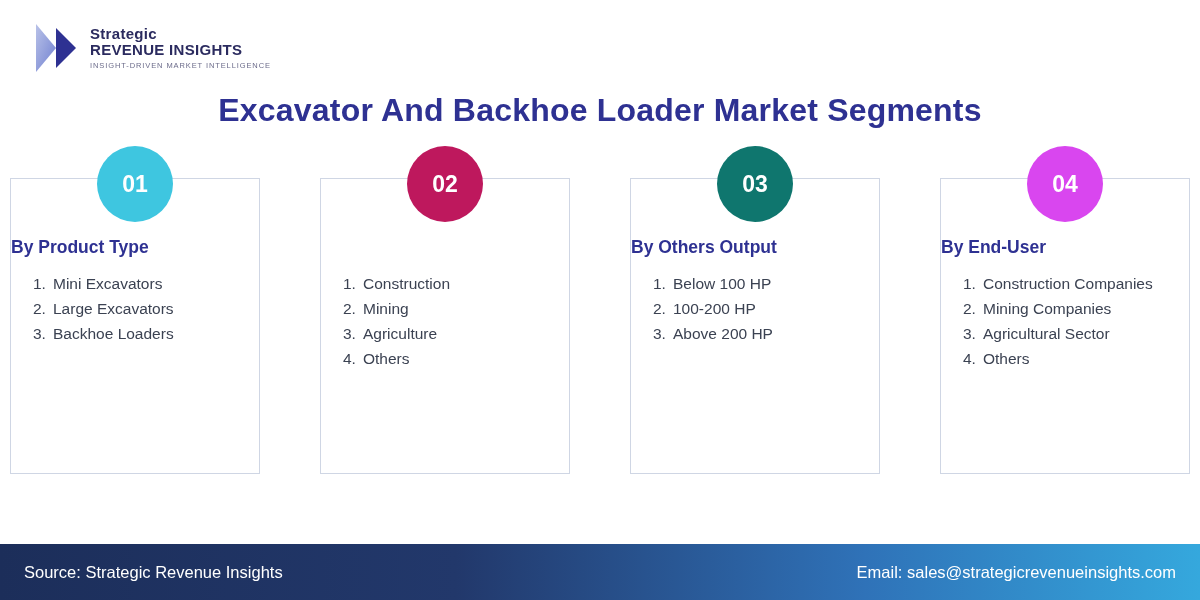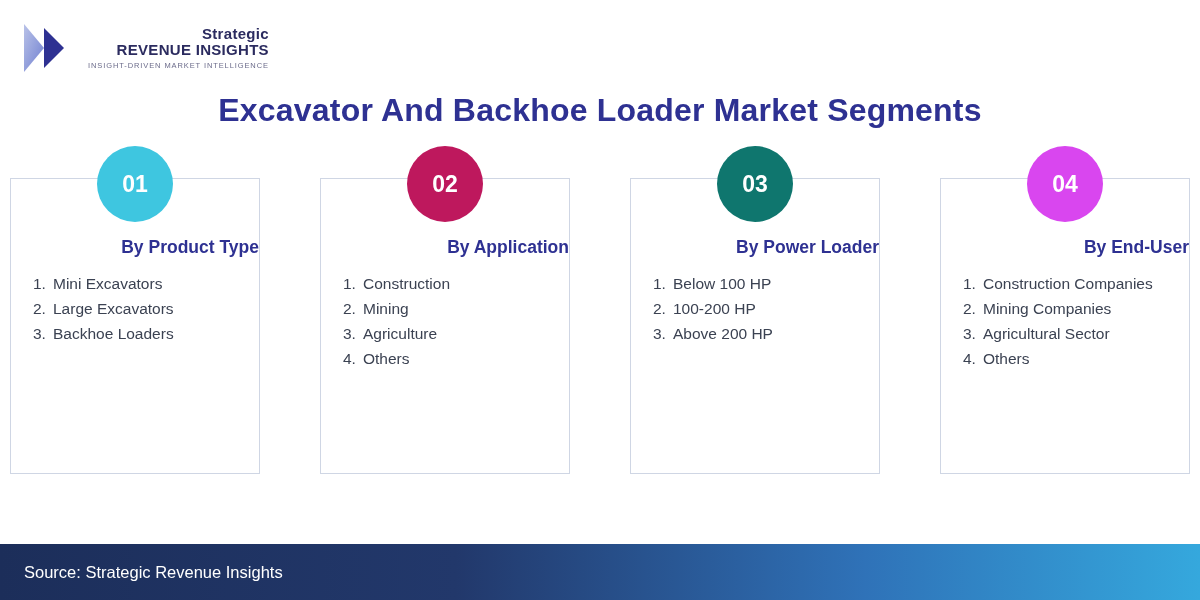--- a/index.html
+++ b/index.html
@@ -12,25 +12,24 @@
     background: #ffffff;
     font-family: "Liberation Sans", sans-serif;
     overflow: hidden;
     position: relative;
   }
 
   
   .logo {
     position: absolute;
     top: 22px;
-    left: 22px;
+    left: 34px;
     display: flex;
     align-items: center;
-    gap: 20px;
-    text-align: right;
+    gap: 10px;
   }
   .logo-mark {
     width: 46px;
     height: 52px;
     position: relative;
     flex: none;
   }
   .logo-text {
     line-height: 1.05;
   }
@@ -92,21 +91,21 @@
     font-weight: bold;
     display: flex;
     align-items: center;
     justify-content: center;
   }
   .card-title {
     position: absolute;
     top: 58px;
     left: 0;
     width: 100%;
-    text-align: right;
+    text-align: left;
     font-size: 17.5px;
     font-weight: bold;
     color: #2e3192;
   }
   .card-list {
     position: absolute;
     top: 92px;
     left: 22px;
     right: 14px;
     margin: 0;
@@ -177,32 +176,31 @@
     <div class="card-title">By Product Type</div>
     <ul class="card-list">
       <li><span class="num">1.</span><span>Mini Excavators</span></li>
       <li><span class="num">2.</span><span>Large Excavators</span></li>
       <li><span class="num">3.</span><span>Backhoe Loaders</span></li>
     </ul>
   </div>
 
   <div class="card">
     <div class="badge" style="background:#be185d">02</div>
-    <div class="card-title">By Application</div>
     <ul class="card-list">
       <li><span class="num">1.</span><span>Construction</span></li>
       <li><span class="num">2.</span><span>Mining</span></li>
       <li><span class="num">3.</span><span>Agriculture</span></li>
       <li><span class="num">4.</span><span>Others</span></li>
     </ul>
   </div>
 
   <div class="card">
     <div class="badge" style="background:#0f766e">03</div>
-    <div class="card-title">By Power Loader</div>
+    <div class="card-title">By Others Output</div>
     <ul class="card-list">
       <li><span class="num">1.</span><span>Below 100 HP</span></li>
       <li><span class="num">2.</span><span>100-200 HP</span></li>
       <li><span class="num">3.</span><span>Above 200 HP</span></li>
     </ul>
   </div>
 
   <div class="card">
     <div class="badge" style="background:#d946ef">04</div>
     <div class="card-title">By End-User</div>
@@ -211,13 +209,14 @@
       <li><span class="num">2.</span><span>Mining Companies</span></li>
       <li><span class="num">3.</span><span>Agricultural Sector</span></li>
       <li><span class="num">4.</span><span>Others</span></li>
     </ul>
   </div>
 
 </div>
 
 <div class="footer">
   <span class="footer-text">Source: Strategic Revenue Insights</span>
+  <span class="footer-text">Email: sales@strategicrevenueinsights.com</span>
 </div>
 
 </body></html>

